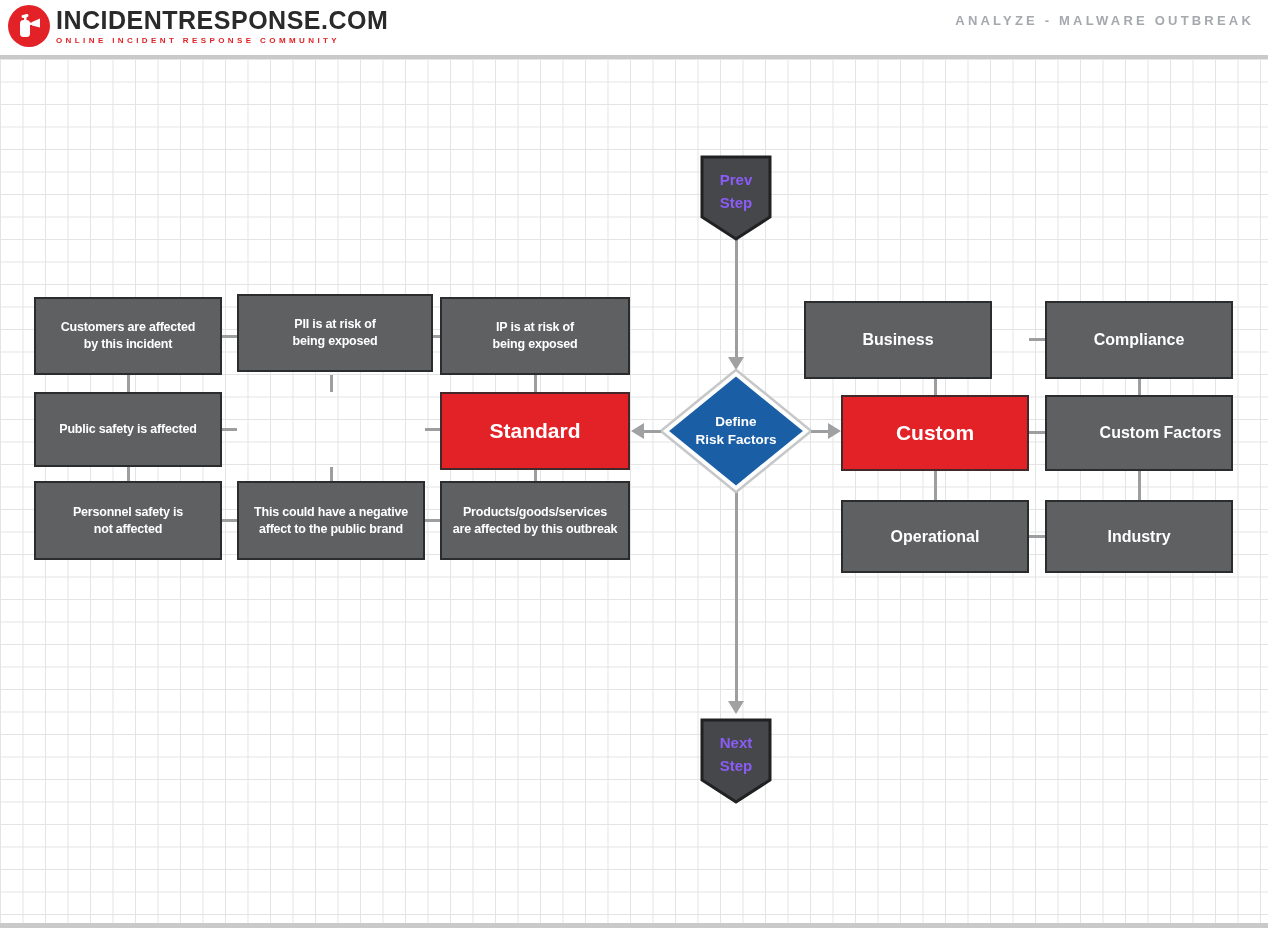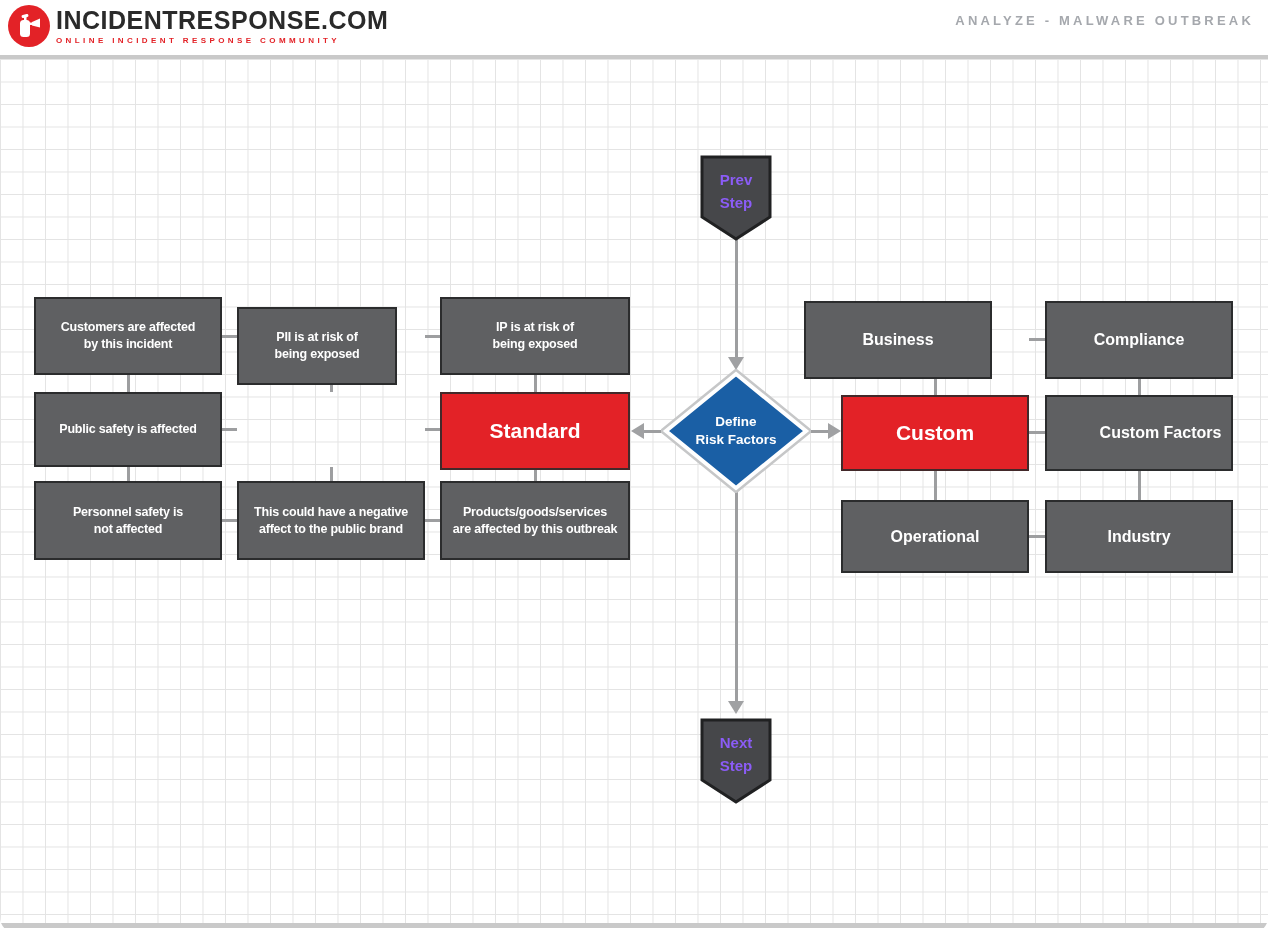--- a/index.html
+++ b/index.html
@@ -1,20 +1,19 @@
 <!DOCTYPE html>
 <html><head>
 <meta charset="utf-8">
 <style>
   html,body{margin:0;padding:0;background:#ffffff;}
   #page{
     position:relative;width:1268px;height:934px;overflow:hidden;
     font-family:"Liberation Sans","DejaVu Sans",sans-serif;
     background:#ffffff;
-    border-radius:17px;
   }
   
   .header{position:absolute;left:0;top:0;width:1268px;height:55px;background:#fff;}
   .logo{position:absolute;left:8px;top:5px;display:flex;align-items:center;gap:6px;}
   .logo-badge{width:42px;height:42px;flex:0 0 auto;}
   .logo-text-wrap{display:flex;flex-direction:column;}
   .logo-title{font-size:25px;font-weight:bold;color:#2a2a2a;letter-spacing:.5px;line-height:1;}
   .logo-tagline{font-size:8px;font-weight:bold;color:#e32227;letter-spacing:3.4px;margin-top:3px;}
   .page-title{
     position:absolute;right:14px;top:13px;
@@ -142,21 +141,21 @@
       <polygon points="75,5 145,62 75,119 5,62" fill="#1a5fa5" stroke="#ffffff" stroke-width="4"></polygon>
     </svg>
     <div class="lbl">Define
 Risk Factors</div>
   </div>
 
   <div class="node" style="left:34px;top:297px;width:188px;height:78px;">
       <span>Customers are affected
 by this incident</span>
     </div>
-  <div class="node" style="left:237px;top:307px;width:160px;height:78px;">
+  <div class="node" style="left:237px;top:294px;width:196px;height:78px;">
       <span>PII is at risk of
 being exposed</span>
     </div>
   <div class="node" style="left:440px;top:297px;width:190px;height:78px;">
       <span>IP is at risk of
 being exposed</span>
     </div>
 
   <div class="node" style="left:34px;top:392px;width:188px;height:75px;">
       <span>Public safety is affected</span>

